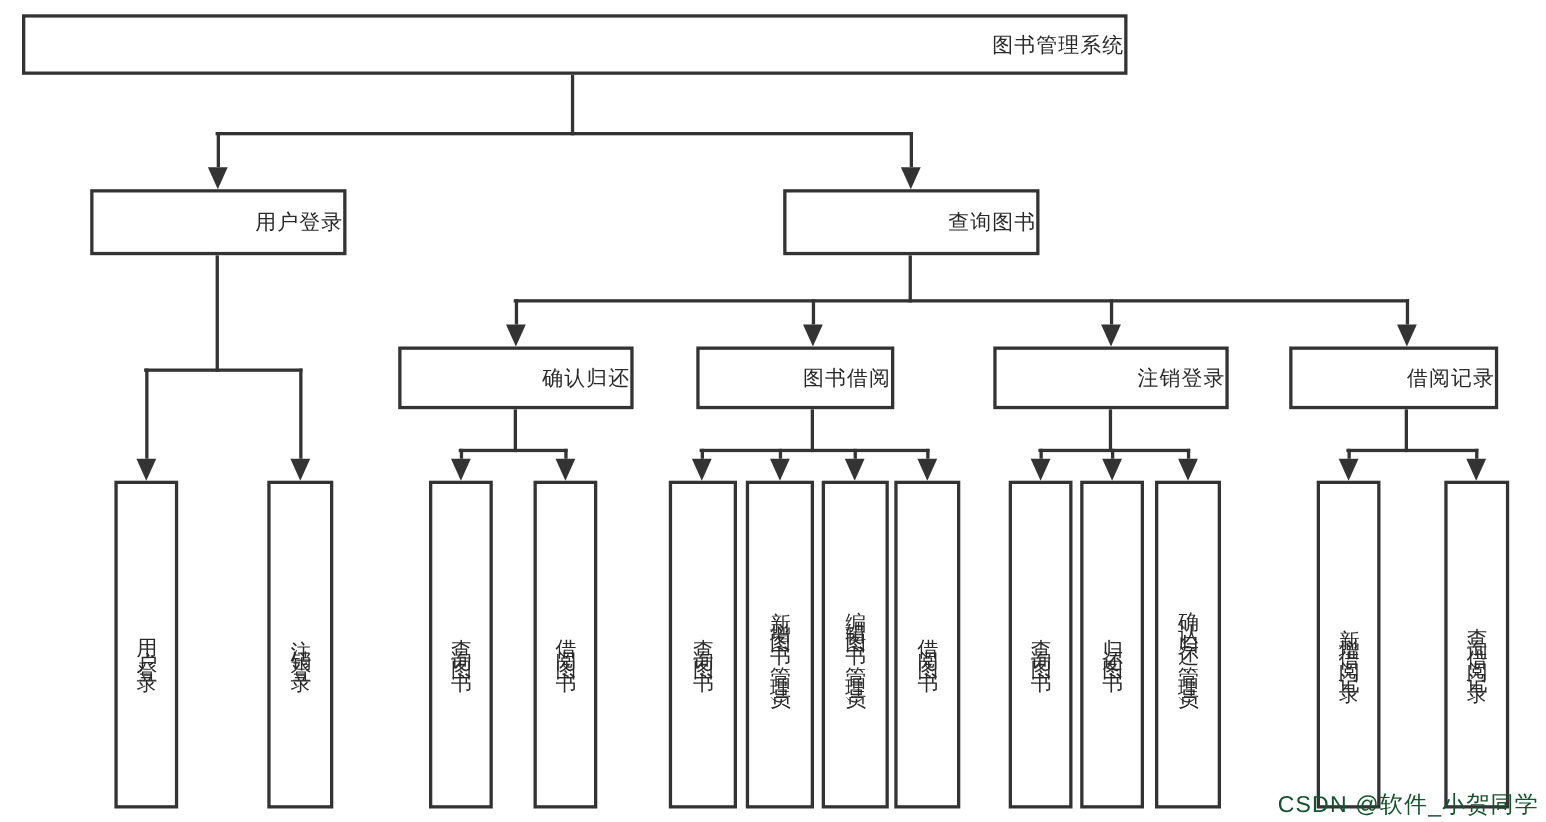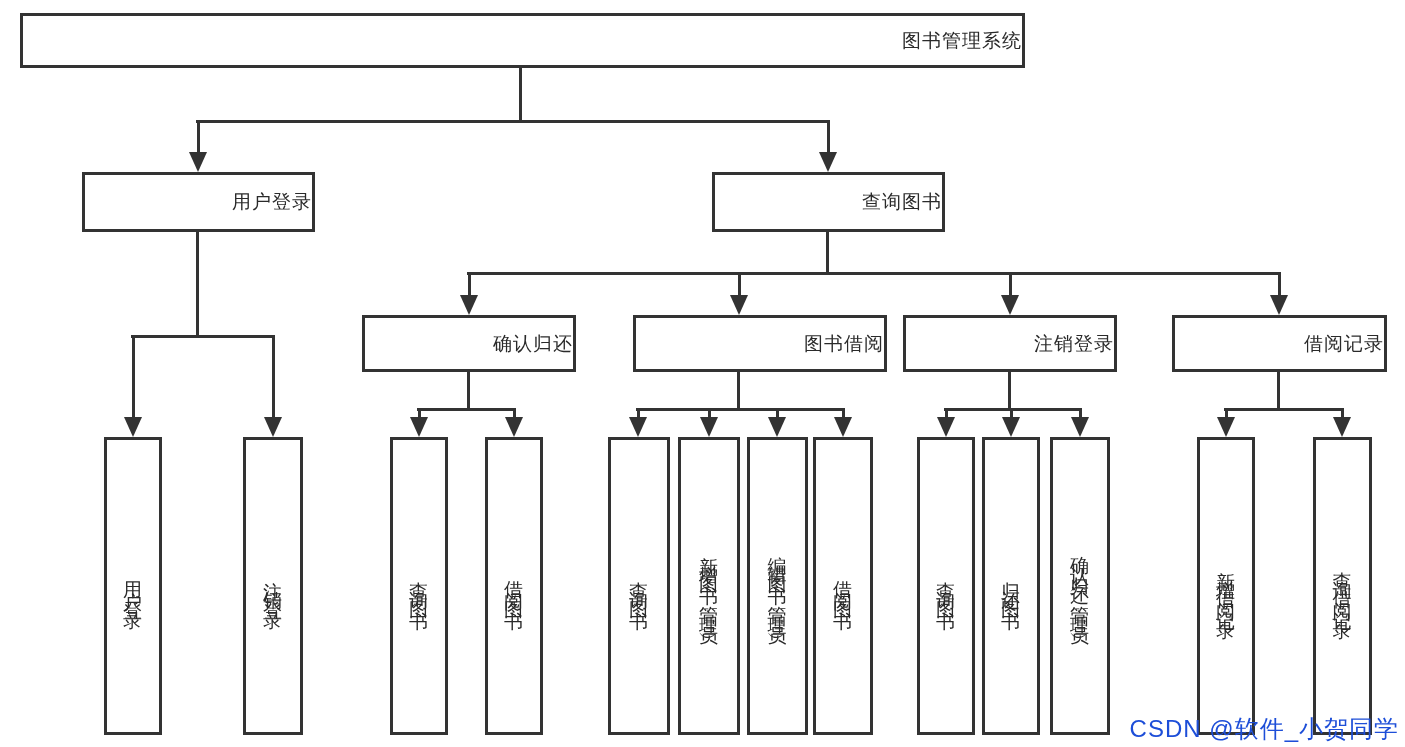--- a/index.html
+++ b/index.html
@@ -22,21 +22,21 @@
   }
   .hline,.vline{position:absolute;background:#333333;}
   .hline{height:3px;}
   .vline{width:3px;}
   .arrow{position:absolute;display:flex;flex-direction:column;align-items:center;width:18px;}
   .arrow .shaft{width:3px;background:#333333;flex:1 1 auto;}
   .arrow .head{width:0;height:0;flex:0 0 auto;
     border-left:9px solid transparent;border-right:9px solid transparent;
     border-top:20px solid #333333;}
   .watermark{
-    position:absolute;right:6px;bottom:2px;font-size:24px;color:#1d4ed8;
+    position:absolute;right:6px;bottom:2px;font-size:21px;color:#14532d;
     letter-spacing:1px;z-index:5;
   }
 </style>
 </head>
 <body>
 
 <div class="canvas">
 
   <div class="vline" style="left:519px;top:68px;height:55px;"></div>
 
@@ -146,29 +146,29 @@
   </div>
 
   <div class="box" style="left:712px;top:172px;width:233px;height:60px;">
     <span>查询图书</span>
   </div>
 
   <div class="box" style="left:362px;top:315px;width:214px;height:57px;">
     <span>确认归还</span>
   </div>
 
-  <div class="box" style="left:633px;top:315px;width:254px;height:57px;">
+  <div class="box" style="left:633px;top:315px;width:180px;height:57px;">
     <span>图书借阅</span>
   </div>
 
   <div class="box" style="left:903px;top:315px;width:214px;height:57px;">
     <span>注销登录</span>
   </div>
 
-  <div class="box" style="left:1172px;top:315px;width:215px;height:57px;">
+  <div class="box" style="left:1172px;top:315px;width:190px;height:57px;">
     <span>借阅记录</span>
   </div>
 
   <div class="leafbox" style="left:104px;top:437px;width:58px;height:298px;">
     <span class="vtext">用户登录</span>
   </div>
 
   <div class="leafbox" style="left:243px;top:437px;width:60px;height:298px;">
     <span class="vtext">注销登录</span>
   </div>

